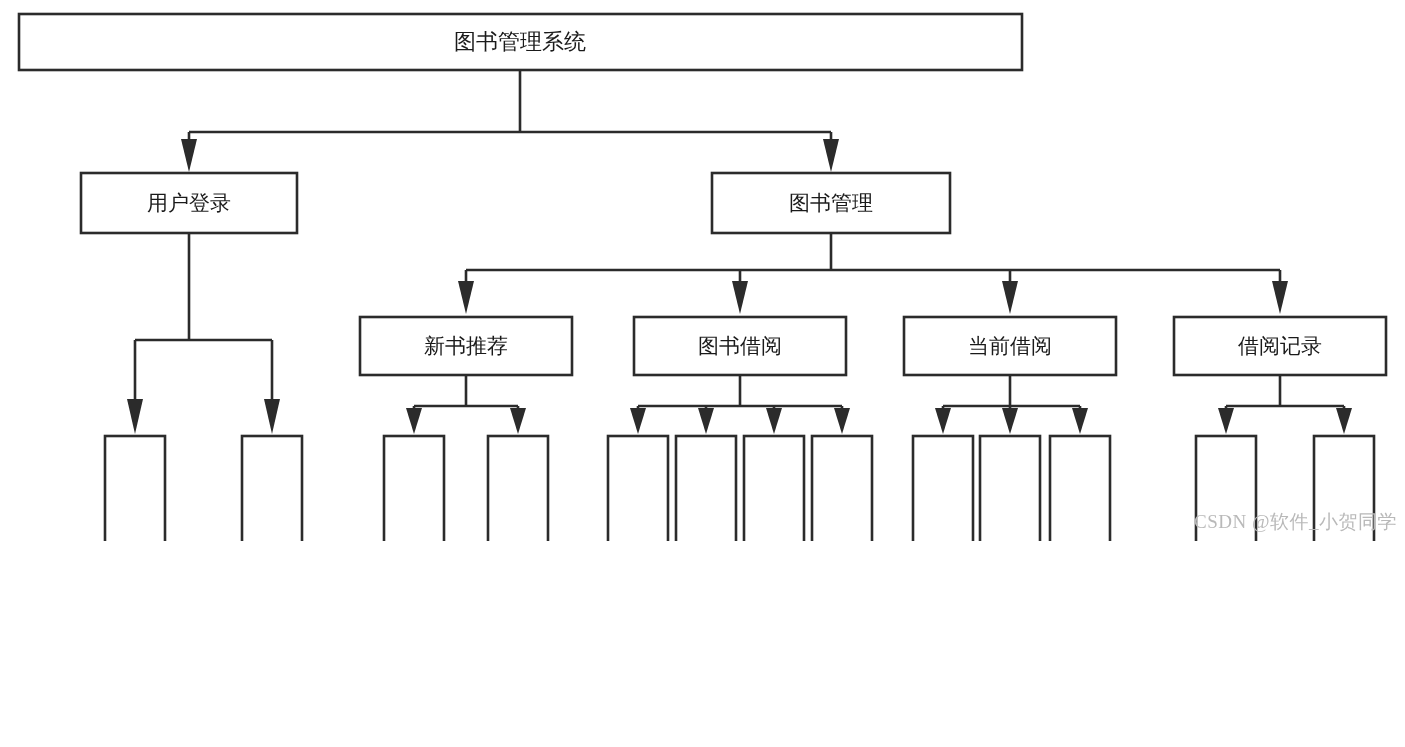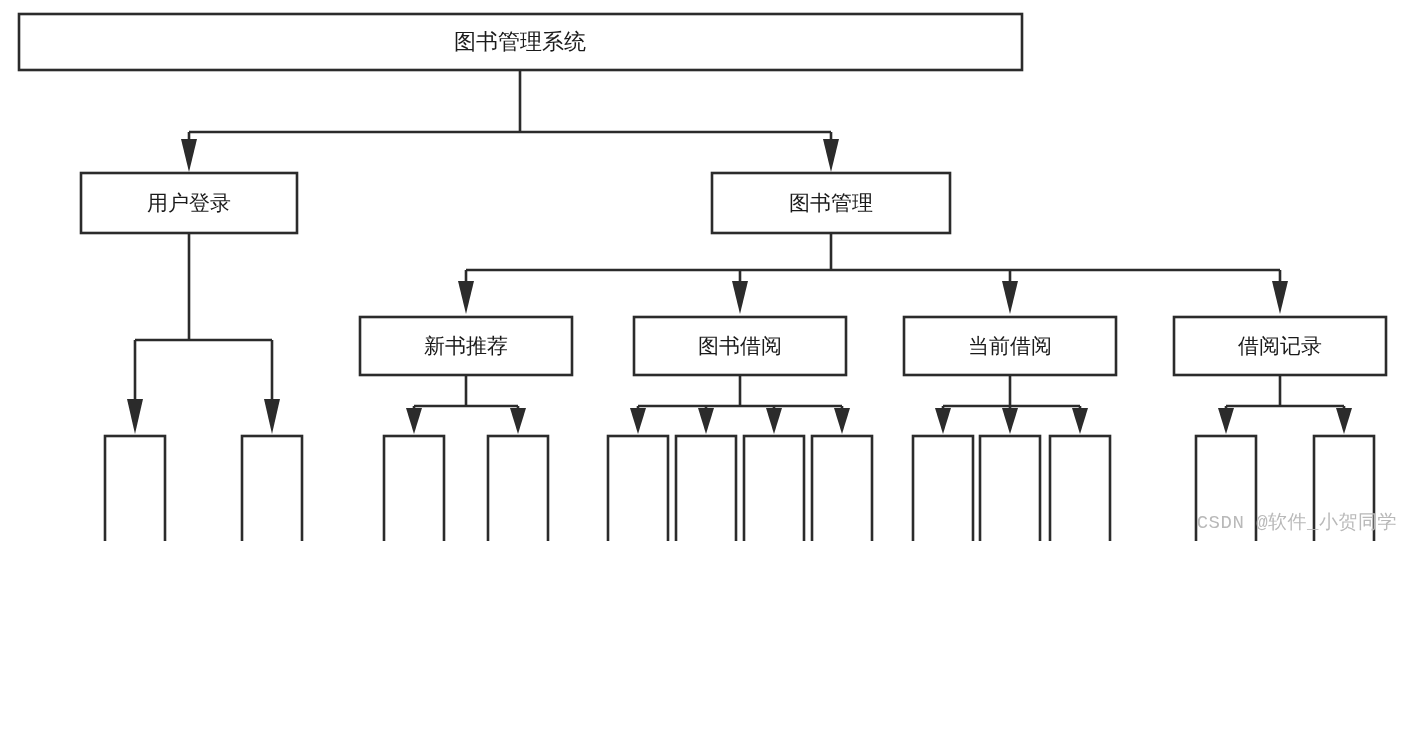--- a/index.html
+++ b/index.html
@@ -68,21 +68,21 @@
     display: flex;
     align-items: center;
     justify-content: center;
     text-align: center;
     pointer-events: none;
   }
   #watermark {
     position: absolute;
     right: 8px;
     bottom: 6px;
-    font-family: Liberation Mono, monospace;
+    font-family: Liberation Serif, serif;
     font-size: 19px;
     color: #b9b9b9;
     letter-spacing: 0.5px;
     white-space: nowrap;
   }
 </style>
 </head>
 <body>
 
 <div id="diagram-root">

